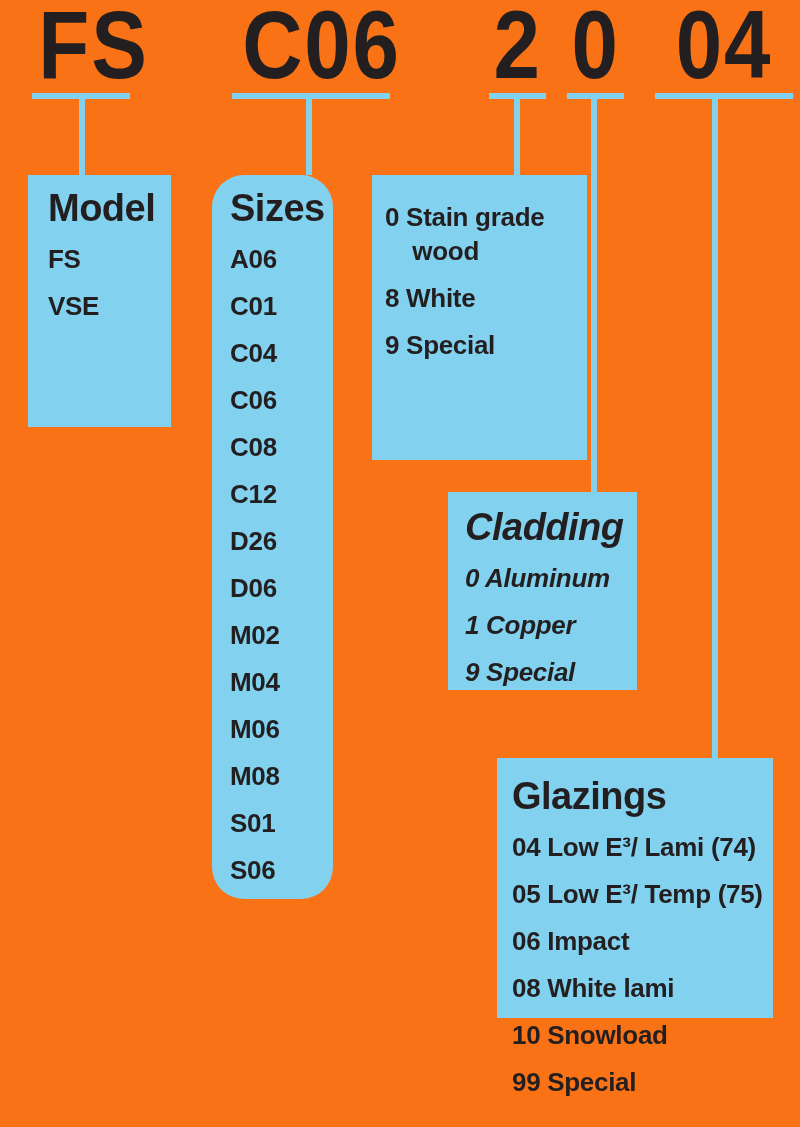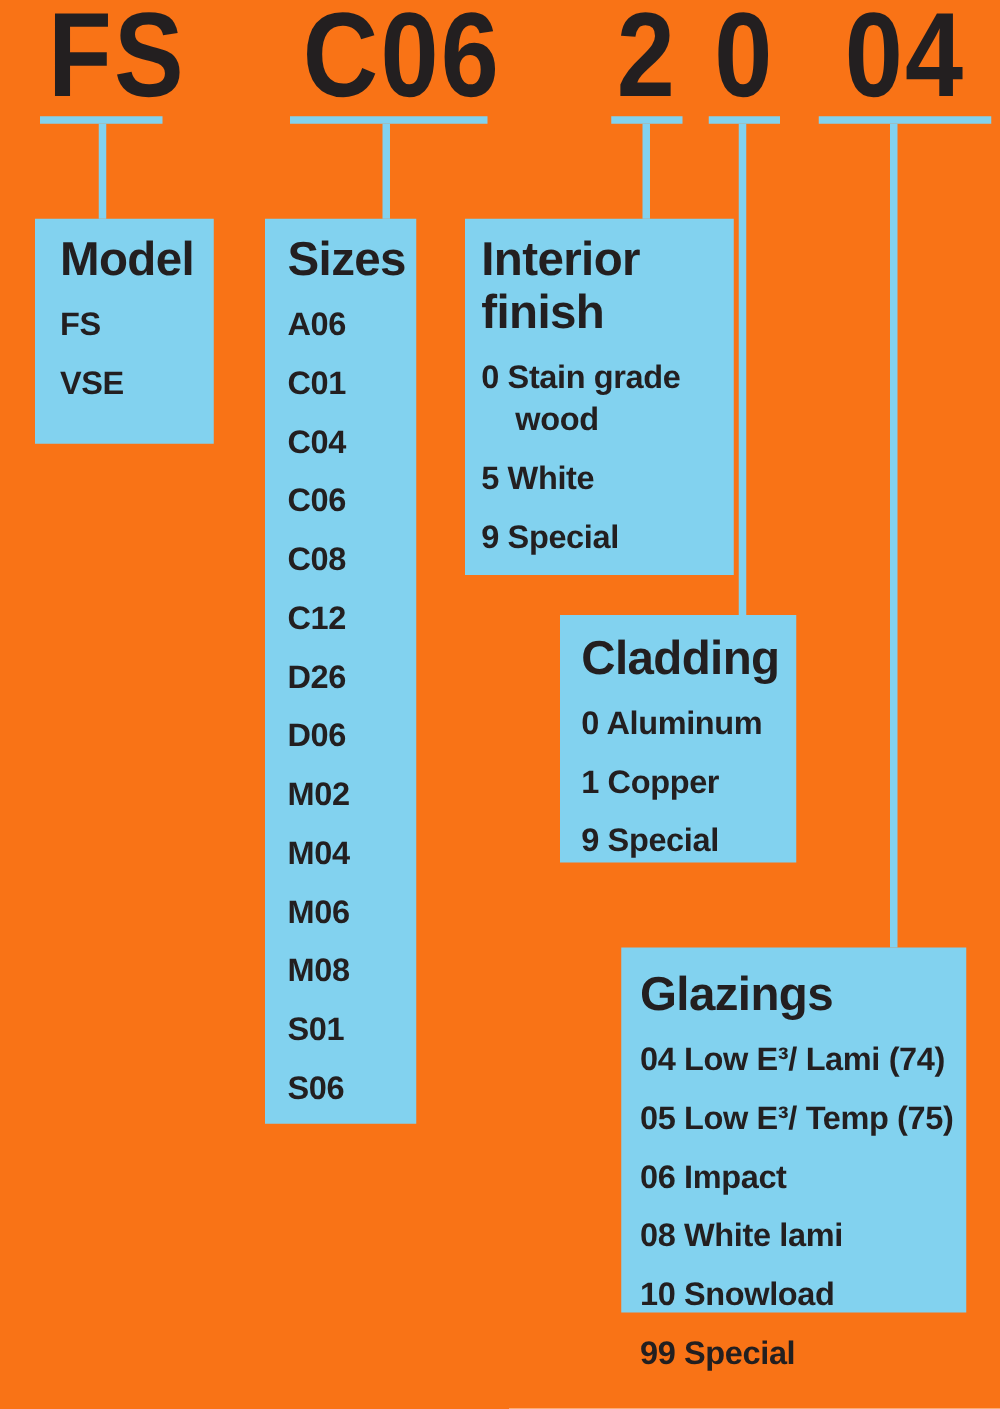--- a/index.html
+++ b/index.html
@@ -43,25 +43,25 @@
   .v2{left:306px;top:99px;height:76px;}
   .v3{left:514px;top:99px;height:76px;}
   .v4{left:591px;top:99px;height:393px;}
   .v5{left:712px;top:99px;height:659px;}
   
   .box{
     position:absolute;
     background:var(--blue);
     box-sizing:border-box;
   }
-  .box-model   {left:28px; top:175px;width:143px;height:180px;padding:12px 6px 0 20px;}
-  .box-sizes   {left:212px;top:175px;width:121px;height:724px;padding:12px 0 0 18px;}
+  .box-model   {left:28px; top:175px;width:143px;height:252px;padding:12px 6px 0 20px;}
+  .box-sizes   {left:212px;top:175px;width:121px;height:724px;padding:12px 0 0 18px;border-radius:32px;}
   .box-interior{left:372px;top:175px;width:215px;height:285px;padding:12px 12px 0 13px;}
-  .box-cladding{left:448px;top:492px;width:189px;height:198px;padding:14px 4px 0 17px;}
-  .box-glazings{left:497px;top:758px;width:276px;height:292px;padding:17px 6px 0 15px;}
+  .box-cladding{left:448px;top:492px;width:189px;height:198px;padding:14px 4px 0 17px;font-style:italic;}
+  .box-glazings{left:497px;top:758px;width:276px;height:260px;padding:17px 6px 0 15px;}
   .box-title{
     font-size:38px;
     font-weight:bold;
     line-height:42px;
     margin:0 0 2px 0;
     letter-spacing:-0.5px;
   }
   .item{
     font-size:26px;
     font-weight:bold;
@@ -120,24 +120,23 @@
         <div class="item">M02</div>
         <div class="item">M04</div>
         <div class="item">M06</div>
         <div class="item">M08</div>
         <div class="item">S01</div>
         <div class="item">S06</div>
       </div>
   </div>
 
   <div class="box box-interior">
-    <div class="box-title">Interior finish</div>
     <div>
         <div class="item">0 Stain grade wood</div>
-        <div class="item">5 White</div>
+        <div class="item">8 White</div>
         <div class="item">9 Special</div>
       </div>
   </div>
 
   <div class="box box-cladding">
     <div class="box-title">Cladding</div>
     <div>
         <div class="item">0 Aluminum</div>
         <div class="item">1 Copper</div>
         <div class="item">9 Special</div>

